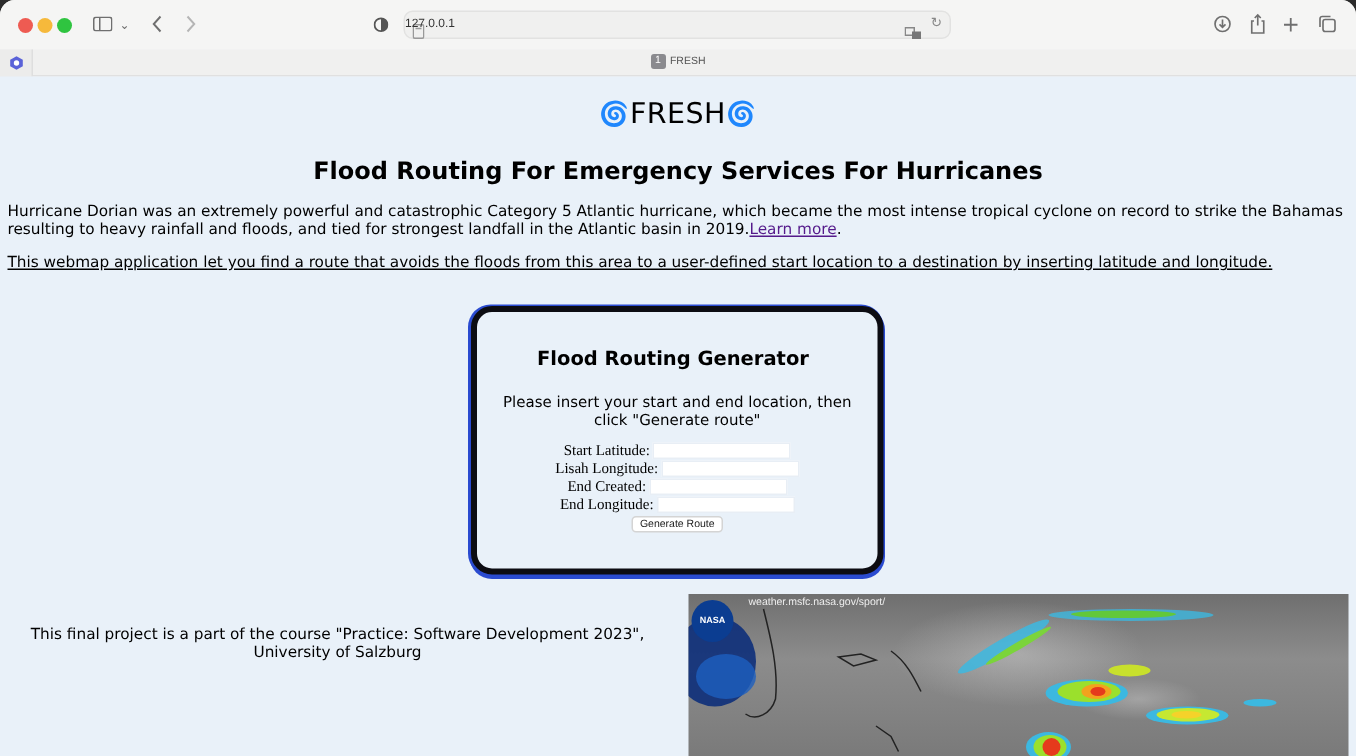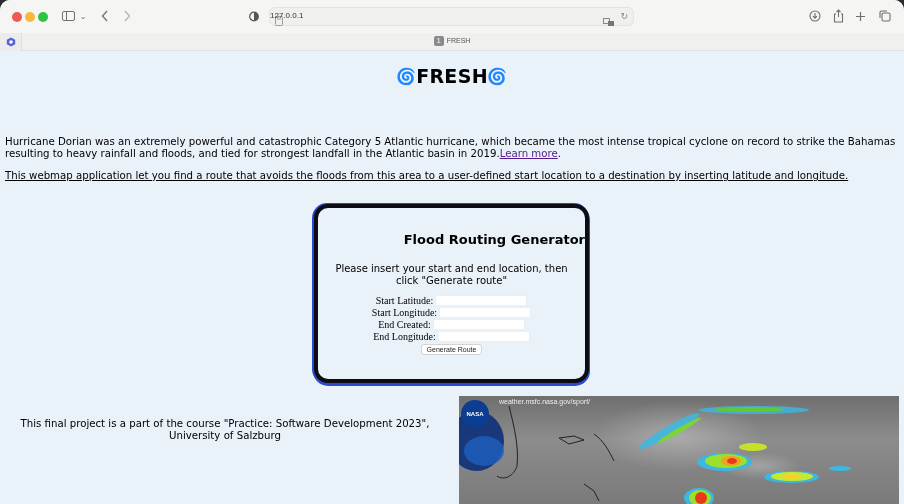--- a/index.html
+++ b/index.html
@@ -25,34 +25,34 @@
   .tabbar { position: absolute; left: 0; top: 33px; width: 904px; height: 18px; background: #f0f0ef; border-bottom: 1px solid #e0e0e0; }
   .pinned-tab { position: absolute; left: 0; top: 0; width: 22px; height: 18px; border-right: 1px solid #dedede; background: #ececeb; display:flex; align-items:center; justify-content:center; }
   .tab-title { position: absolute; left: 0; right: 0; top: 3px; text-align: center; font-size: 7px; color: #555; font-family: "Liberation Sans", sans-serif; }
   .tab-num { display: inline-block; width: 10px; height: 10px; background: #8a8a8e; color: #fff; border-radius: 2px; font-size: 7px; line-height: 10px; text-align: center; margin-right: 3px; vertical-align: middle; }
   
   .page {
     position: absolute; left: 0; top: 51px; width: 904px; height: 453px;
     background: #e9f1f9; color: #000;
     font-family: "DejaVu Sans", sans-serif;
   }
-  .logo { position: absolute; left: 0; right: 0; top: 14px; text-align: center; font-size: 19px; font-weight: bold; color: #000; letter-spacing: 0.3px; }
+  .logo { position: absolute; left: 0; right: 0; top: 14px; text-align: center; font-size: 19px; font-weight: normal; color: #000; letter-spacing: 0.3px; }
   .logo .swirl { color: #1f78e0; font-size: 16px; vertical-align: 1px; }
   .main-title { position: absolute; left: 0; right: 0; top: 53px; text-align: center; font-size: 16px; font-weight: bold; }
   .intro { position: absolute; left: 5px; top: 85px; width: 895px; font-size: 10.2px; line-height: 12px; }
   .intro a { color: #551a8b; text-decoration: underline; margin-top: 28px; }
   .intro2 { position: absolute; left: 5px; top: 119px; width: 895px; font-size: 10.2px; line-height: 12px; text-decoration: underline; }
   
   .gen-box {
     position: absolute; left: 314px; top: 153px; width: 275px; height: 179px;
     border: 4px solid #0c0c12; border-radius: 14px;
     box-shadow: 0 2px 0 1px #2a4bd0, -1px 0 0 1px #2a4bd0;
     background: #e9f1f9;
   }
-  .gen-title { position: absolute; left: 0; right: 0; top: 24px; text-align: right; font-size: 13px; font-weight: bold; }
+  .gen-title { position: absolute; left: 0; right: 0; top: 24px; text-align: left; font-size: 13px; font-weight: bold; padding-left: 40px; }
   .gen-desc { position: absolute; left: 10px; right: 10px; top: 55px; text-align: center; font-size: 10px; line-height: 12px; }
   .form { position: absolute; left: 0; right: 0; top: 86px; }
   .form-row { display: flex; justify-content: center; align-items: center; height: 12px; font-family: "Liberation Serif", serif; font-size: 10px; }
   .form-row label { margin-right: 2px; white-space: nowrap; }
   .form-row input { width: 92px; height: 11px; border: 1px solid #e8eef5; background: #ffffff; outline: none; }
   .gen-btn {
     display: block; margin: 2px auto 0; height: 11px; padding: 0 5px;
     font-size: 7px; font-family: "Liberation Sans", sans-serif; color: #222;
     background: #fff; border: 1px solid #d4d4d4; border-radius: 3px; line-height: 9px;
   }
@@ -156,37 +156,38 @@
     <div class="tab-title">
       <span class="tab-num">1</span><span>FRESH</span>
     </div>
   </div>
 
   <div class="page">
     <div class="logo">
       <span class="swirl">🌀</span><span>FRESH</span><span class="swirl">🌀</span>
     </div>
 
+    <div class="main-title">Flood Routing For Emergency Services For Hurricanes</div>
 
     <p class="intro">
       <span>Hurricane Dorian was an extremely powerful and catastrophic Category 5 Atlantic hurricane, which became the most intense tropical cyclone on record to strike the Bahamas resulting to heavy rainfall and floods, and tied for strongest landfall in the Atlantic basin in 2019.</span><a href="#">Learn more</a><span>.</span>
     </p>
 
     <p class="intro2">This webmap application let you find a route that avoids the floods from this area to a user-defined start location to a destination by inserting latitude and longitude.</p>
 
     <div class="gen-box">
       <div class="gen-title">Flood Routing Generator</div>
       <div class="gen-desc">Please insert your start and end location, then click "Generate route"</div>
       <div class="form">
         <div class="form-row">
           <label>Start Latitude:</label>
           <input type="text" value="" style="">
         </div>
         <div class="form-row">
-          <label>Start Longitude:</label>
+          <label>Lisah Longitude:</label>
           <input type="text" value="" style="">
         </div>
         <div class="form-row">
           <label>End Created:</label>
           <input type="text" value="" style="">
         </div>
         <div class="form-row">
           <label>End Longitude:</label>
           <input type="text" value="" style="">
         </div>

